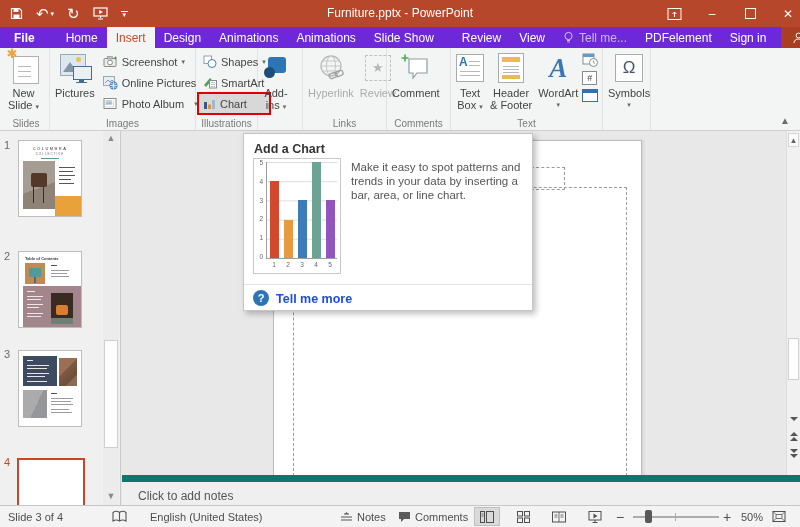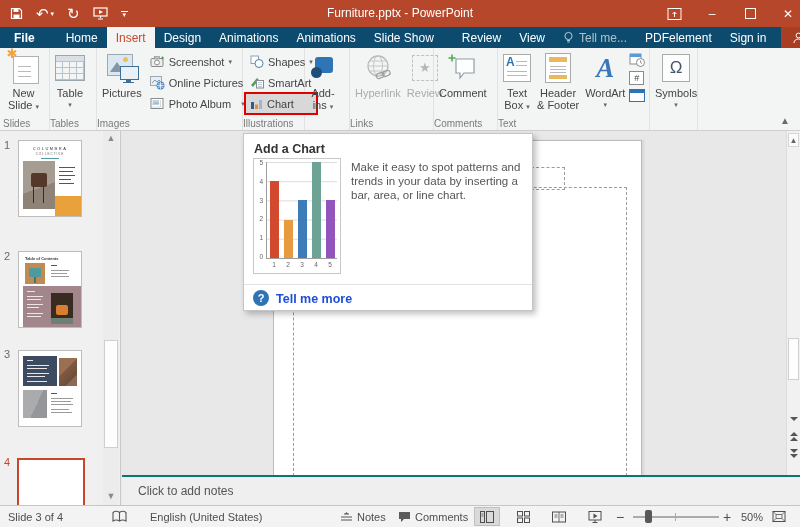--- a/index.html
+++ b/index.html
@@ -7,31 +7,31 @@
        font-family:"Liberation Sans",sans-serif;background:#E8E8E8;-webkit-font-smoothing:antialiased}
   
   #titlebar{position:absolute;left:0;top:0;right:0;height:27px;background:#B7472A;color:#fff}
   #qat{position:absolute;left:10px;top:0;height:27px;display:flex;align-items:center;gap:13px}
   .qico{color:#fff;font-size:14px;line-height:14px;display:flex;align-items:center}
   #title-text{position:absolute;left:0;right:0;top:6px;text-align:center;font-size:12px;color:#fff}
   #wincontrols{position:absolute;right:4px;top:0;height:27px;display:flex;align-items:center;gap:22px}
   .winbtn{color:#fff;font-size:12px;display:flex;align-items:center;justify-content:center;width:16px;height:16px}
   .maxbox{width:9px;height:9px;border:1px solid #fff}
   
-  #tabrow{position:absolute;left:0;top:27px;right:0;height:21px;background:#0c4a6e;display:flex;color:#fff;font-size:12px}
+  #tabrow{position:absolute;left:0;top:27px;right:0;height:21px;background:#6d28d9;display:flex;color:#fff;font-size:12px}
   .tab{display:flex;align-items:center;padding:0 9px;white-space:nowrap}
   .tab.file{padding:0 14px;font-weight:bold}
   .tab.active{background:#F3F4F4;color:#C8492C}
   .tab.faded{color:rgba(255,255,255,0.65)}
   .tab.share{background:#A93E22;margin-left:6px;padding:0 12px}
   .tab .tico{margin-right:5px;display:flex}
   
   #ribbon{position:absolute;left:0;top:48px;right:0;height:83px;background:#F3F4F4;border-bottom:1px solid #CFCFCF;display:flex;padding-left:3px;box-sizing:border-box}
   .rgroup{position:relative;flex:none;border-right:1px solid #E2E2E2;padding:2px 3px 14px 3px;display:flex;gap:2px;box-sizing:border-box}
-  .glabel{position:absolute;bottom:1px;left:0;right:0;font-size:10px;color:#7A7A7A;white-space:nowrap}
+  .glabel{position:absolute;bottom:1px;left:0;right:0;text-align:center;font-size:10px;color:#7A7A7A;white-space:nowrap}
   .bigbtn{display:flex;flex-direction:column;align-items:center;font-size:11px;color:#444;padding:1px 2px;line-height:12px;text-align:center}
   .bigbtn .ic{height:34px;display:flex;align-items:center;justify-content:center;margin-bottom:2px}
   .bigbtn.dis{color:#ABABAB}
   .caret{font-size:7px;color:#666;line-height:7px}
   .scol{display:flex;flex-direction:column;gap:2px}
   .sbtn{display:flex;align-items:center;gap:4px;height:19px;font-size:11px;color:#444;padding:0 4px;white-space:nowrap}
   .chartwrap{position:relative}
   .chartwrap .sbtn{background:#D8D8D8}
   .redbox{position:absolute;left:-2px;right:-1px;top:-2px;bottom:-2px;border:2px solid #E00000;pointer-events:none}
   #collapse-ribbon{position:absolute;right:10px;bottom:4px;color:#6B6B6B;font-size:10px}
@@ -57,21 +57,21 @@
   .dashed{position:absolute;border:1px dashed #9B9B9B}
   #ph-small{left:383px;top:36px;width:58px;height:21px}
   #ph-large{left:171px;top:56px;width:332px;height:288px;border-bottom:none}
   #main-scroll{position:absolute;right:0;top:0;bottom:0;width:14px;background:#F1F1F1;border-left:1px solid #DDD;box-sizing:border-box}
   #ms-up{position:absolute;left:1px;right:1px;top:2px;height:14px;background:#FBFBFB;border:1px solid #D5D5D5;text-align:center;font-size:8px;color:#666;line-height:13px;box-sizing:border-box}
   #ms-thumb{position:absolute;left:1px;right:1px;top:207px;height:42px;background:#FDFDFD;border:1px solid #CFCFCF;box-sizing:border-box}
   .msbtn{position:absolute;left:1px;right:1px;height:14px;display:flex;flex-direction:column;align-items:center;justify-content:center;gap:1px}
   .tri-up{width:0;height:0;border-left:4px solid transparent;border-right:4px solid transparent;border-bottom:4px solid #555}
   .tri-dn{width:0;height:0;border-left:4px solid transparent;border-right:4px solid transparent;border-top:4px solid #555}
   
-  #notes{position:absolute;left:122px;right:0;top:475px;height:30px;background:#EFEFEF;border-top:2px solid #0f766e;box-sizing:border-box}
+  #notes{position:absolute;left:122px;right:0;top:475px;height:30px;background:#EFEFEF;border-top:7px solid #0f766e;box-sizing:border-box}
   #notes-text{position:absolute;left:16px;top:0;line-height:29px;font-size:12px;color:#555}
   
   #statusbar{position:absolute;left:0;bottom:0;right:0;height:22px;background:#F3F3F3;border-top:1px solid #C6C6C6;font-size:11px;color:#4E4E4E;box-sizing:border-box}
   .stitem{position:absolute;top:0;height:21px;display:flex;align-items:center;gap:4px}
   .viewbtn{position:absolute;top:1px;width:26px;height:19px;display:flex;align-items:center;justify-content:center}
   .viewbtn.pressed{background:#DADADA;border:1px solid #C0C0C0;box-sizing:border-box}
   #zoom-track{position:absolute;top:10px;left:633px;width:86px;height:2px;background:#ABABAB}
   #zoom-tick{position:absolute;top:7px;left:675px;width:1px;height:8px;background:#ABABAB}
   #zoom-thumb{position:absolute;top:4px;left:645px;width:7px;height:13px;background:#595959;border-radius:2px}
   
@@ -172,33 +172,20 @@
           <span class="tline" style="left:9px;top:24px;width:13px;background:#B9B9B9"></span>
           <span style="position:absolute;left:-2px;top:-4px;color:#F2A33C;font-size:13px">✱</span>
         </span>
       </span>
       <span class="lbl">New</span>
       <span class="lbl"><span>Slide</span> <span class="caret">▾</span></span>
     </div>
     <span class="glabel">Slides</span>
   </div>
 
-  <div class="rgroup" style="width:47px">
-    <div class="bigbtn">
-      <span class="ic">
-        <span style="width:28px;height:24px;border:1px solid #9AA7B0;background:
-          linear-gradient(#D9DFE4 0 5px, transparent 5px),
-          repeating-linear-gradient(to right, transparent 0 6px, #B8C4CC 6px 7px),
-          repeating-linear-gradient(to bottom, transparent 0 5px, #B8C4CC 5px 6px);display:block"></span>
-      </span>
-      <span class="lbl">Table</span>
-      <span class="caret" style="margin-top:2px">▾</span>
-    </div>
-    <span class="glabel">Tables</span>
-  </div>
 
   <div class="rgroup" style="width:146px">
     <div class="bigbtn">
       <span class="ic">
         <span style="position:relative;width:32px;height:32px">
           <span style="position:absolute;left:1px;top:2px;width:24px;height:20px;background:#DCE8F0;border:1px solid #9DA8B0"></span>
           <span style="position:absolute;left:4px;top:10px;width:0;height:0;border-left:7px solid transparent;border-right:7px solid transparent;border-bottom:10px solid #8297A8"></span>
           <span style="position:absolute;left:17px;top:5px;width:5px;height:5px;border-radius:50%;background:#E8C25A"></span>
           <span style="position:absolute;left:14px;top:14px;width:17px;height:12px;background:#EAF1F6;border:1px solid #3F6E96"></span>
           <span style="position:absolute;left:20px;top:27px;width:5px;height:3px;background:#3F6E96"></span>

